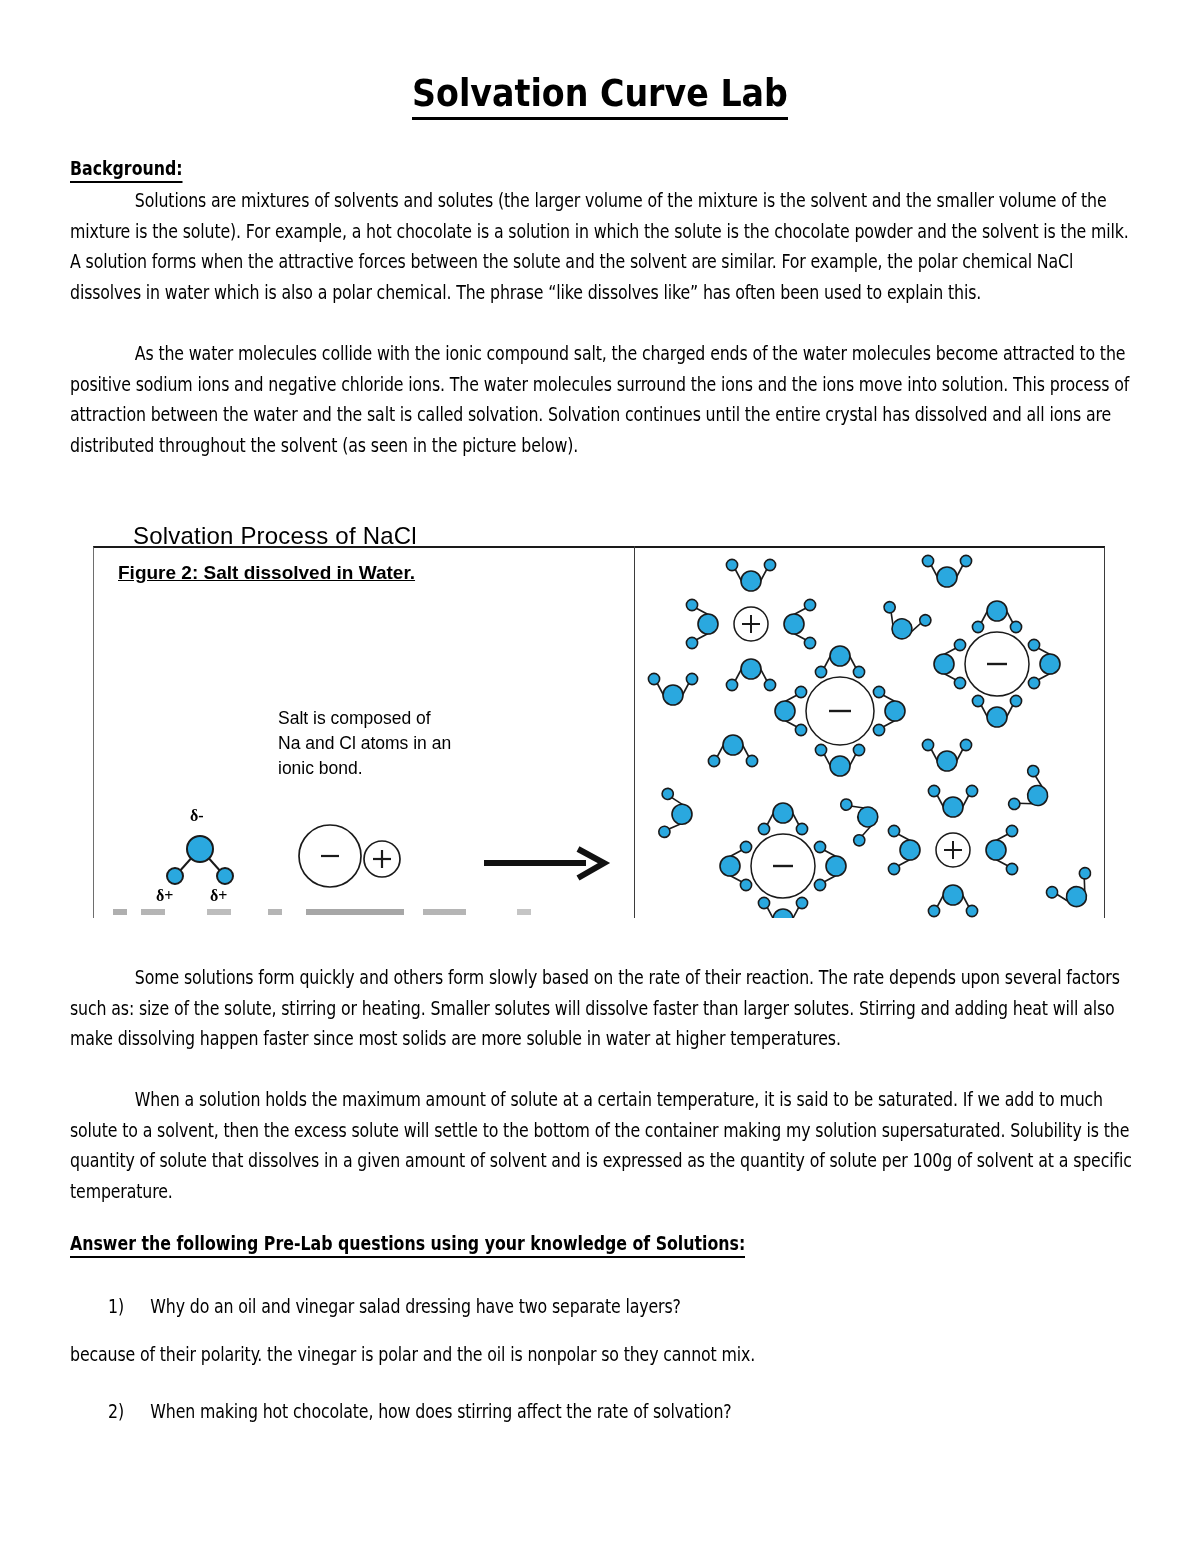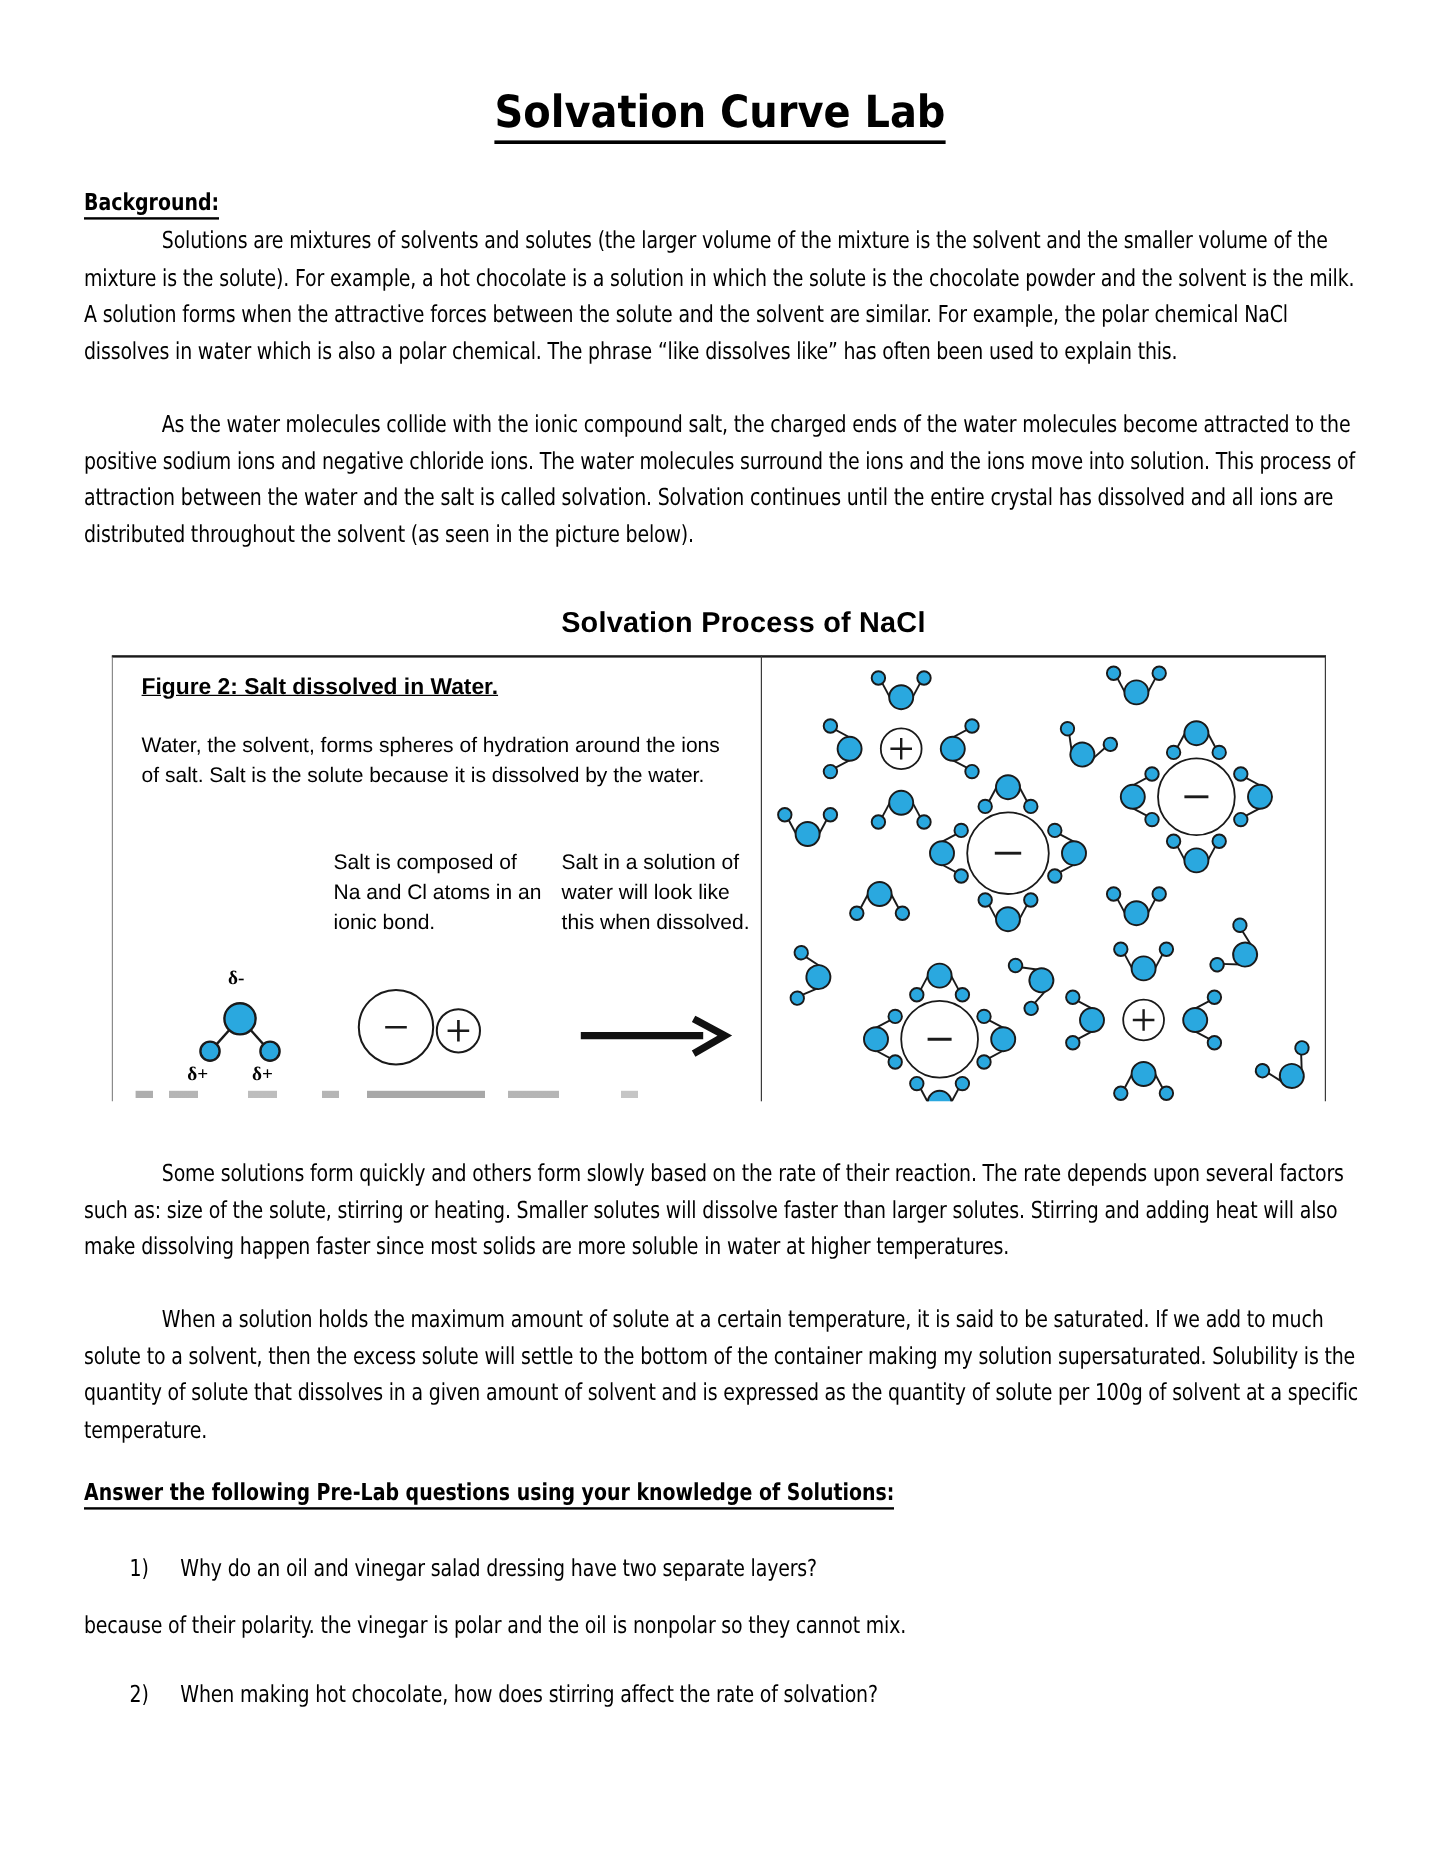--- a/index.html
+++ b/index.html
@@ -70,25 +70,25 @@
 
   
   .figure-wrap{
     position:absolute;
     left:93px; top:506px;
     width:1013px; height:412px;
     overflow:hidden;
   }
   .fig-title{
     position:absolute;
-    left:0; top:0;
+    left:0; top:16px;
     width:1013px;
-    text-align:center;
-    font-family:"Liberation Sans", sans-serif;
-    font-weight:bold;
+    text-align:left;
+    font-family:"Liberation Sans", sans-serif;
+    font-weight:normal;
     font-size:24px;
     letter-spacing:0.2px;
     padding-left:40px;
     box-sizing:border-box;
   }
   .fig-box{
     position:absolute;
     left:0; top:40px;
     width:1012px; height:372px;
     border-top:2px solid #1a1a1a;
@@ -205,24 +205,22 @@
   <div class="figure-wrap">
 
     <div class="fig-title">Solvation Process of NaCl</div>
 
     <div class="fig-box"></div>
     <div class="fig-divider"></div>
 
     <div class="fig-left">
 
       <div class="fig-cap-head">Figure 2:  Salt dissolved in Water.</div>
-      <div class="fig-cap-body">Water, the solvent, forms spheres of hydration around the ions of salt.  Salt is the solute because it is dissolved by the water.</div>
 
       <div class="fig-col c2">Salt is composed of Na and Cl atoms in an ionic bond.</div>
-      <div class="fig-col c3">Salt in a solution of water will look like this when dissolved.</div>
 
       <div class="art" style="left:55px; top:275px;">
         <svg class="art-svg" width="130" height="90" viewBox="0 0 130 90">
           <line x1="47" y1="33" x2="30" y2="52" stroke="#1a1a1a" stroke-width="2"></line>
           <line x1="57" y1="33" x2="74" y2="52" stroke="#1a1a1a" stroke-width="2"></line>
           <circle cx="52" cy="28" r="13" fill="#2AA8DF" stroke="#1a1a1a" stroke-width="2"></circle>
           <circle cx="27" cy="55" r="8" fill="#2AA8DF" stroke="#1a1a1a" stroke-width="2"></circle>
           <circle cx="77" cy="55" r="8" fill="#2AA8DF" stroke="#1a1a1a" stroke-width="2"></circle>
         </svg>
         <span style="position:absolute;left:42px;top:-14px;font-family:'Liberation Serif',serif;font-weight:bold;font-size:16px;">δ-</span>

